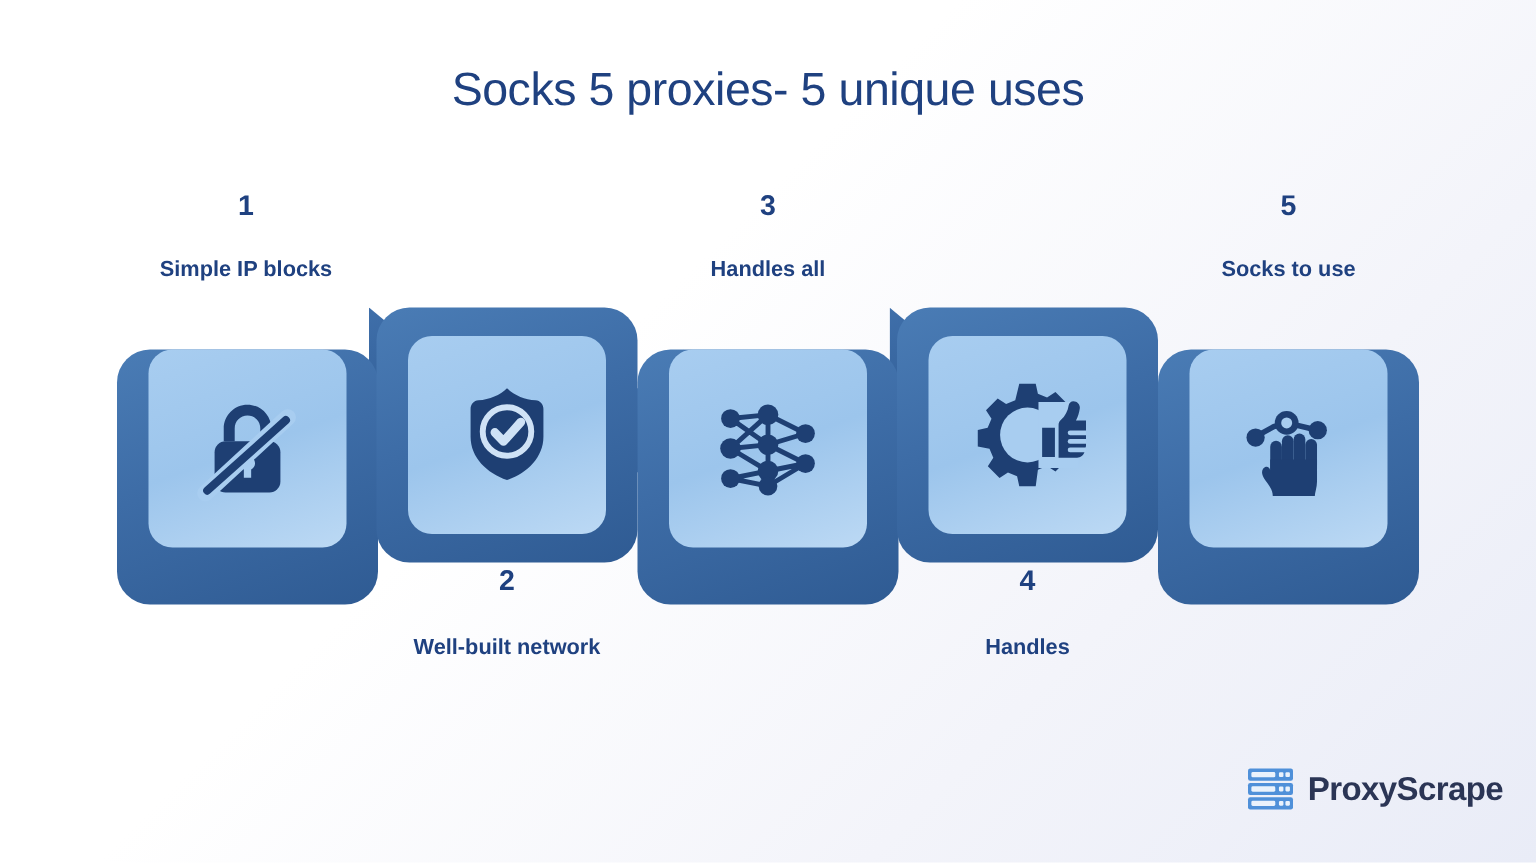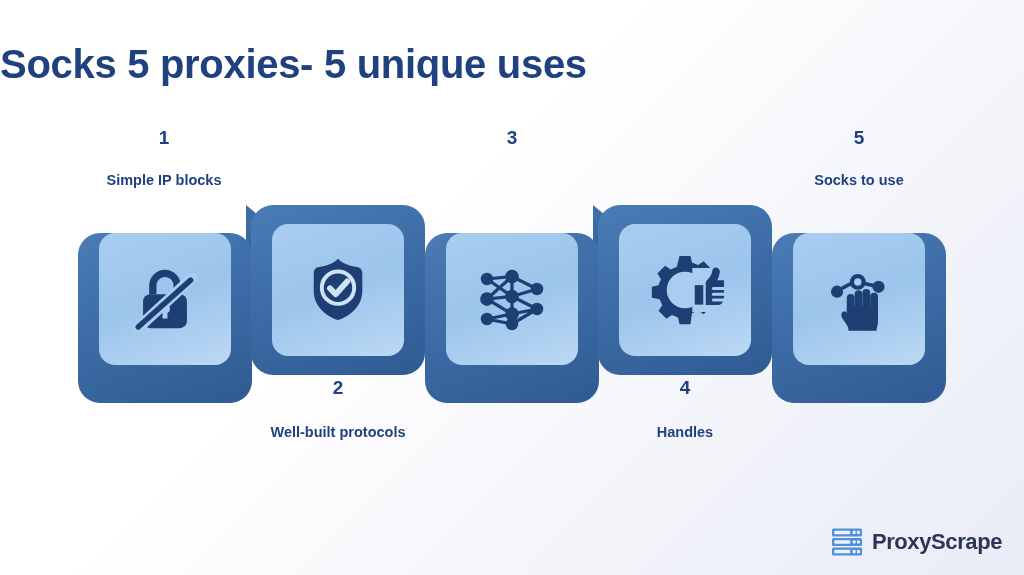--- a/index.html
+++ b/index.html
@@ -9,23 +9,23 @@
     background: linear-gradient(135deg, #ffffff 0%, #ffffff 40%, #f3f4fa 72%, #e9ecf7 100%);
     position:relative;
     overflow:hidden;
     color:#1e3f73;
   }
 
   
   .title {
     position:absolute;
     top:42px; left:0; right:0;
-    text-align:left;
-    font-size:40px;
-    font-weight:bold;
+    text-align:center;
+    font-size:31px;
+    font-weight:normal;
     letter-spacing:-0.3px;
     color:#1f4180;
   }
 
   
   .band {
     position:absolute;
     left:78px;
     top:205px;
     width:868px;
@@ -103,21 +103,21 @@
 
   .cap.c1 { left:64px;  }
   .cap.c2 { left:238px; }
   .cap.c3 { left:412px; }
   .cap.c4 { left:585px; }
   .cap.c5 { left:759px; }
 
   
   .logo {
     position:absolute;
-    right:22px; bottom:18px;
+    right:22px; bottom:34px;
     display:flex; align-items:center; gap:9px;
   }
   .logo .mark { width:32px; height:30px; display:block; }
   .logo .wordmark {
     font-size:22px; font-weight:bold;
     color:#2b3555; letter-spacing:-0.4px;
   }
 
   svg.icon { display:block; }
 </style>
@@ -126,26 +126,27 @@
 
 <div class="title">Socks 5 proxies- 5 unique uses</div>
 
 <div class="cap above c1">
   <div class="num">1</div>
   <div class="lbl">Simple IP blocks</div>
 </div>
 
 <div class="cap below c2">
   <div class="num">2</div>
-  <div class="lbl">Well-built protocols</div>
+  <div class="lbl">Well-built network</div>
 </div>
 
 <div class="cap above c3">
   <div class="num">3</div>
   <div class="lbl">
+    <div>Handles all</div>
   </div>
 </div>
 
 <div class="cap below c4">
   <div class="num">4</div>
   <div class="lbl">
     <div>Handles</div>
   </div>
 </div>
 

